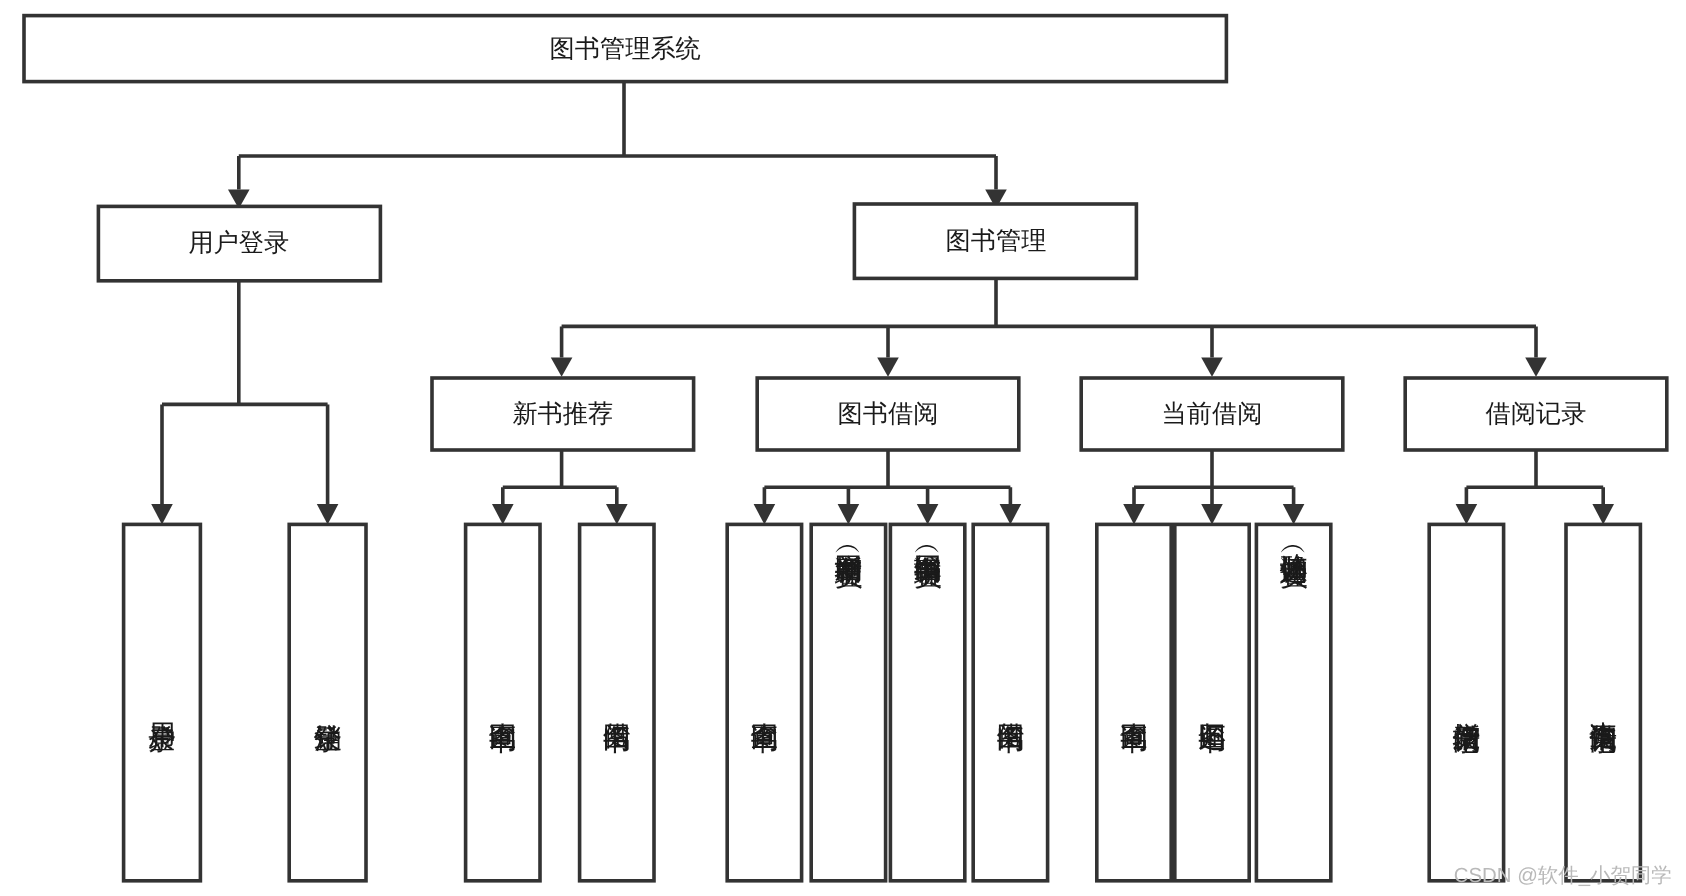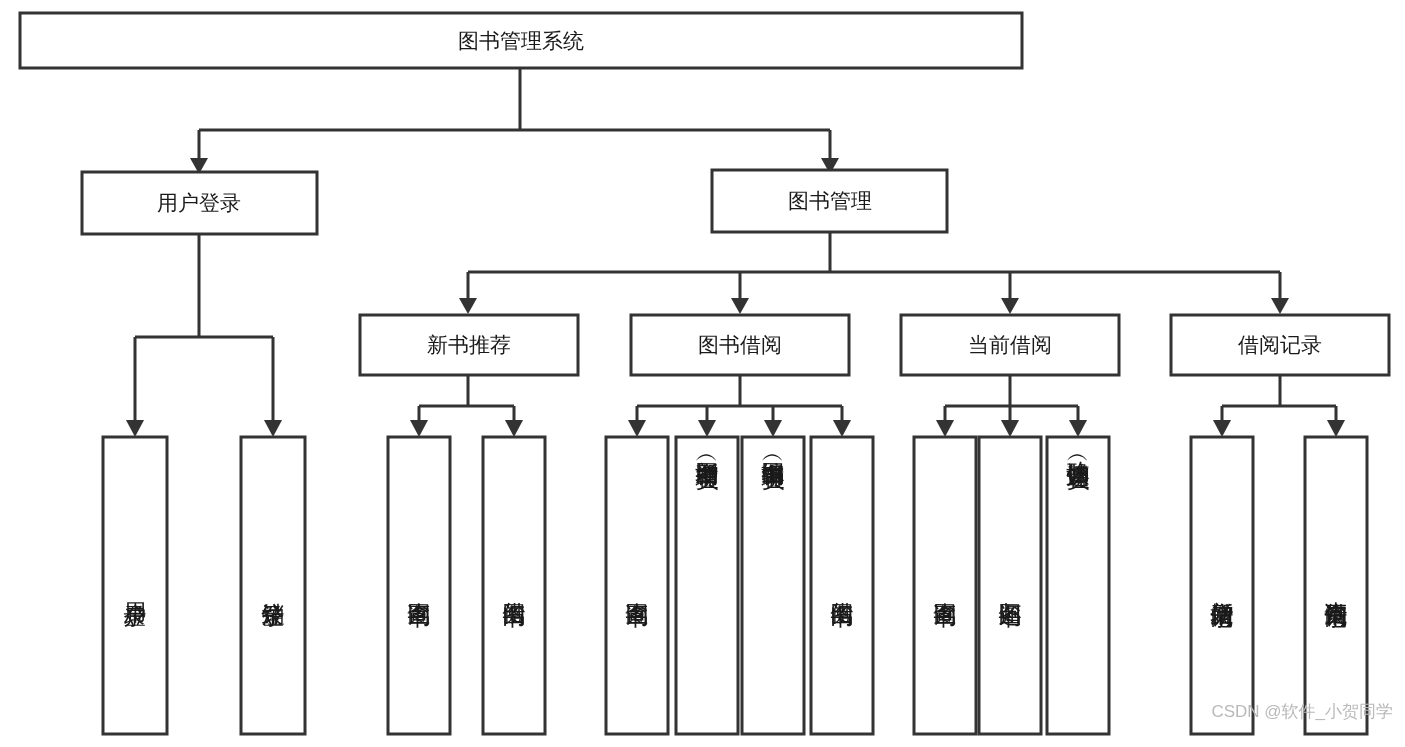--- a/index.html
+++ b/index.html
@@ -25,21 +25,21 @@
   }
   .vert-text{
     writing-mode:vertical-rl;
     text-orientation:upright;
     font-family:"Liberation Sans","DejaVu Sans",sans-serif;
     font-size:23px;line-height:1.18;color:#1a1a1a;
     letter-spacing:1px;
     white-space:nowrap;
   }
   .watermark{
-    position:absolute;right:12px;bottom:24px;
+    position:absolute;right:12px;bottom:6px;
     font-family:"Liberation Sans","DejaVu Sans",sans-serif;
     font-size:17px;color:#b9b9b9;white-space:nowrap;
     user-select:none;
   }
 </style>
 </head>
 <body>
 
 <div id="stage">
 

